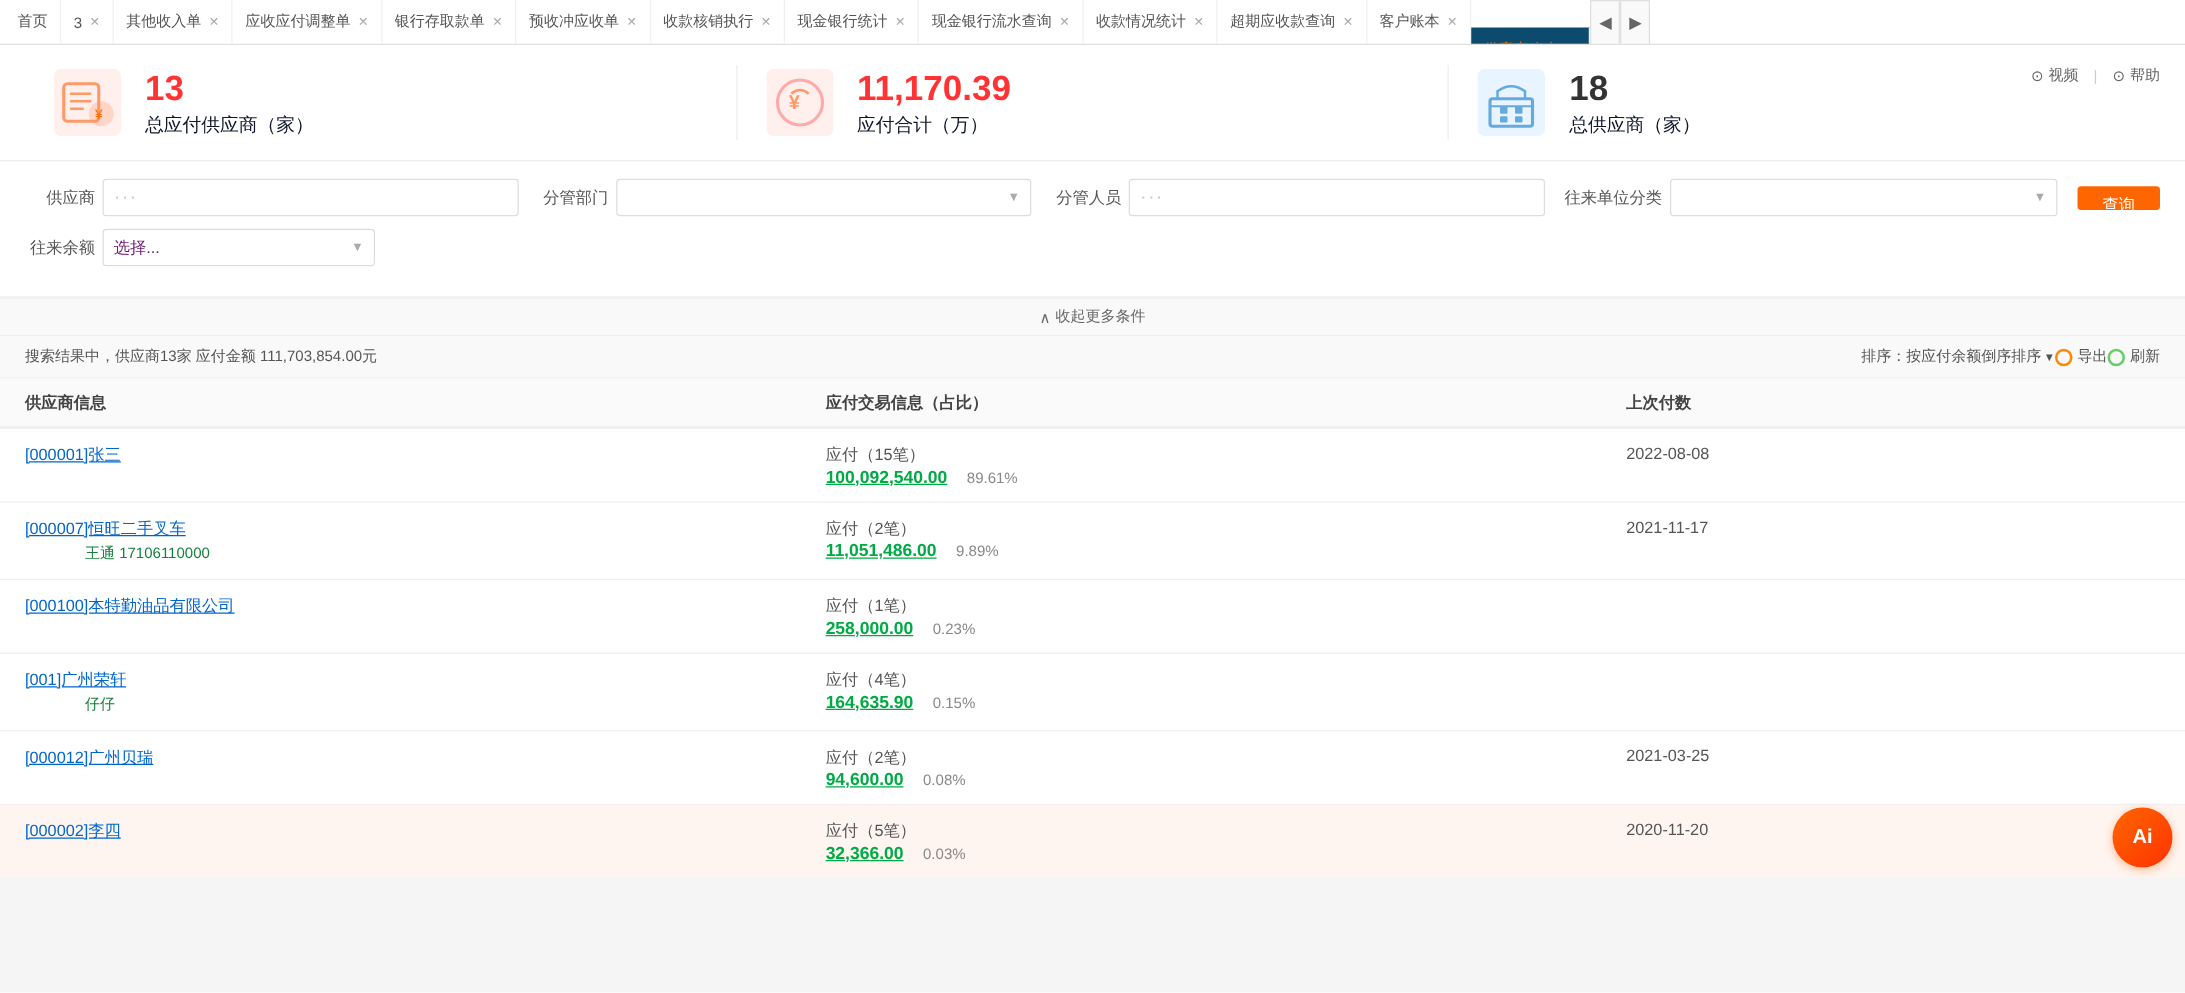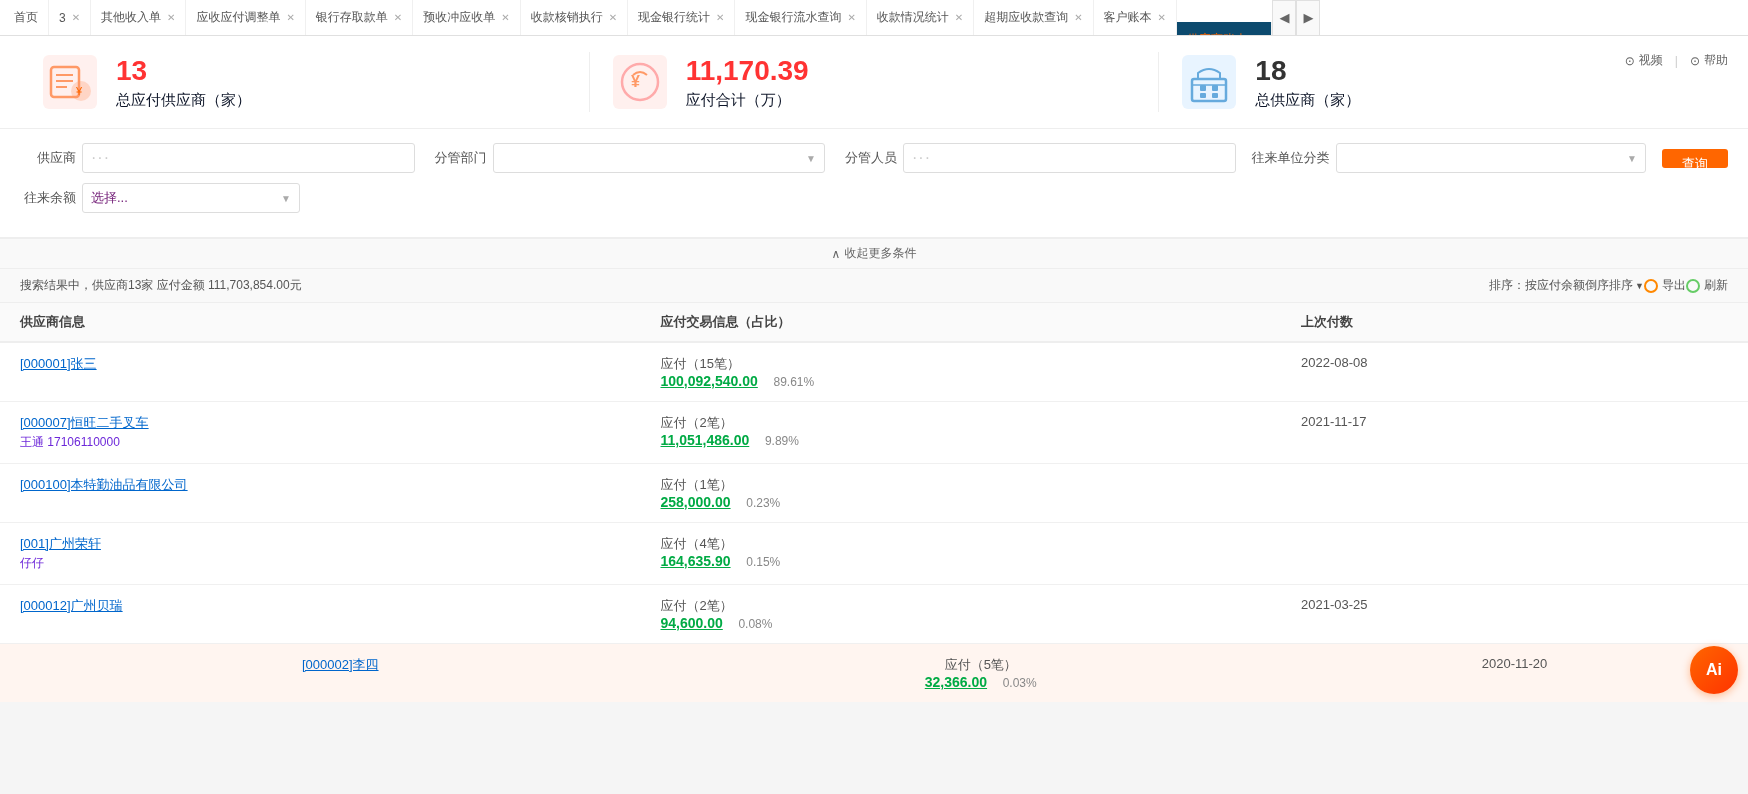--- a/index.html
+++ b/index.html
@@ -75,23 +75,23 @@
     .table-section { background: #fff; margin: 0; }
     .table-header {
       display: grid; grid-template-columns: 3fr 3fr 2fr; padding: 10px 20px;
       background: #fafafa; border-bottom: 2px solid #eee; font-weight: bold; color: #444; font-size: 13px;
     }
     .table-row {
       display: grid; grid-template-columns: 3fr 3fr 2fr; padding: 12px 20px;
       border-bottom: 1px solid #f0f0f0; align-items: start;
     }
     .table-row:last-child { border-bottom: none; }
-    .table-row.highlighted { background: #fff5f0; text-align: center; }
+    .table-row.highlighted { background: #fff5f0; }
     .supplier-link { color: #0066cc; text-decoration: underline; cursor: pointer; font-size: 13px; }
-    .supplier-sub { color: #6d28d9; font-size: 12px; margin-top: 2px; }
+    .supplier-sub { color: #15803d; font-size: 12px; margin-top: 2px; margin-left: 48px; }
     .transaction-label { color: #555; font-size: 13px; }
     .transaction-amount { color: #00aa44; font-size: 14px; font-weight: bold; text-decoration: underline; cursor: pointer; margin-top: 2px; }
     .transaction-pct { color: #888; font-size: 12px; margin-left: 12px; display: inline; }
     .last-payment { color: #555; font-size: 13px; }
 
     
     .ai-btn {
       position: fixed; right: 10px; bottom: 100px; background: linear-gradient(135deg, #ff6600, #ff3300);
       color: #fff; border-radius: 50%; width: 48px; height: 48px; display: flex; align-items: center;
       justify-content: center; font-size: 16px; font-weight: bold; cursor: pointer; box-shadow: 0 2px 8px rgba(255,100,0,0.4);

